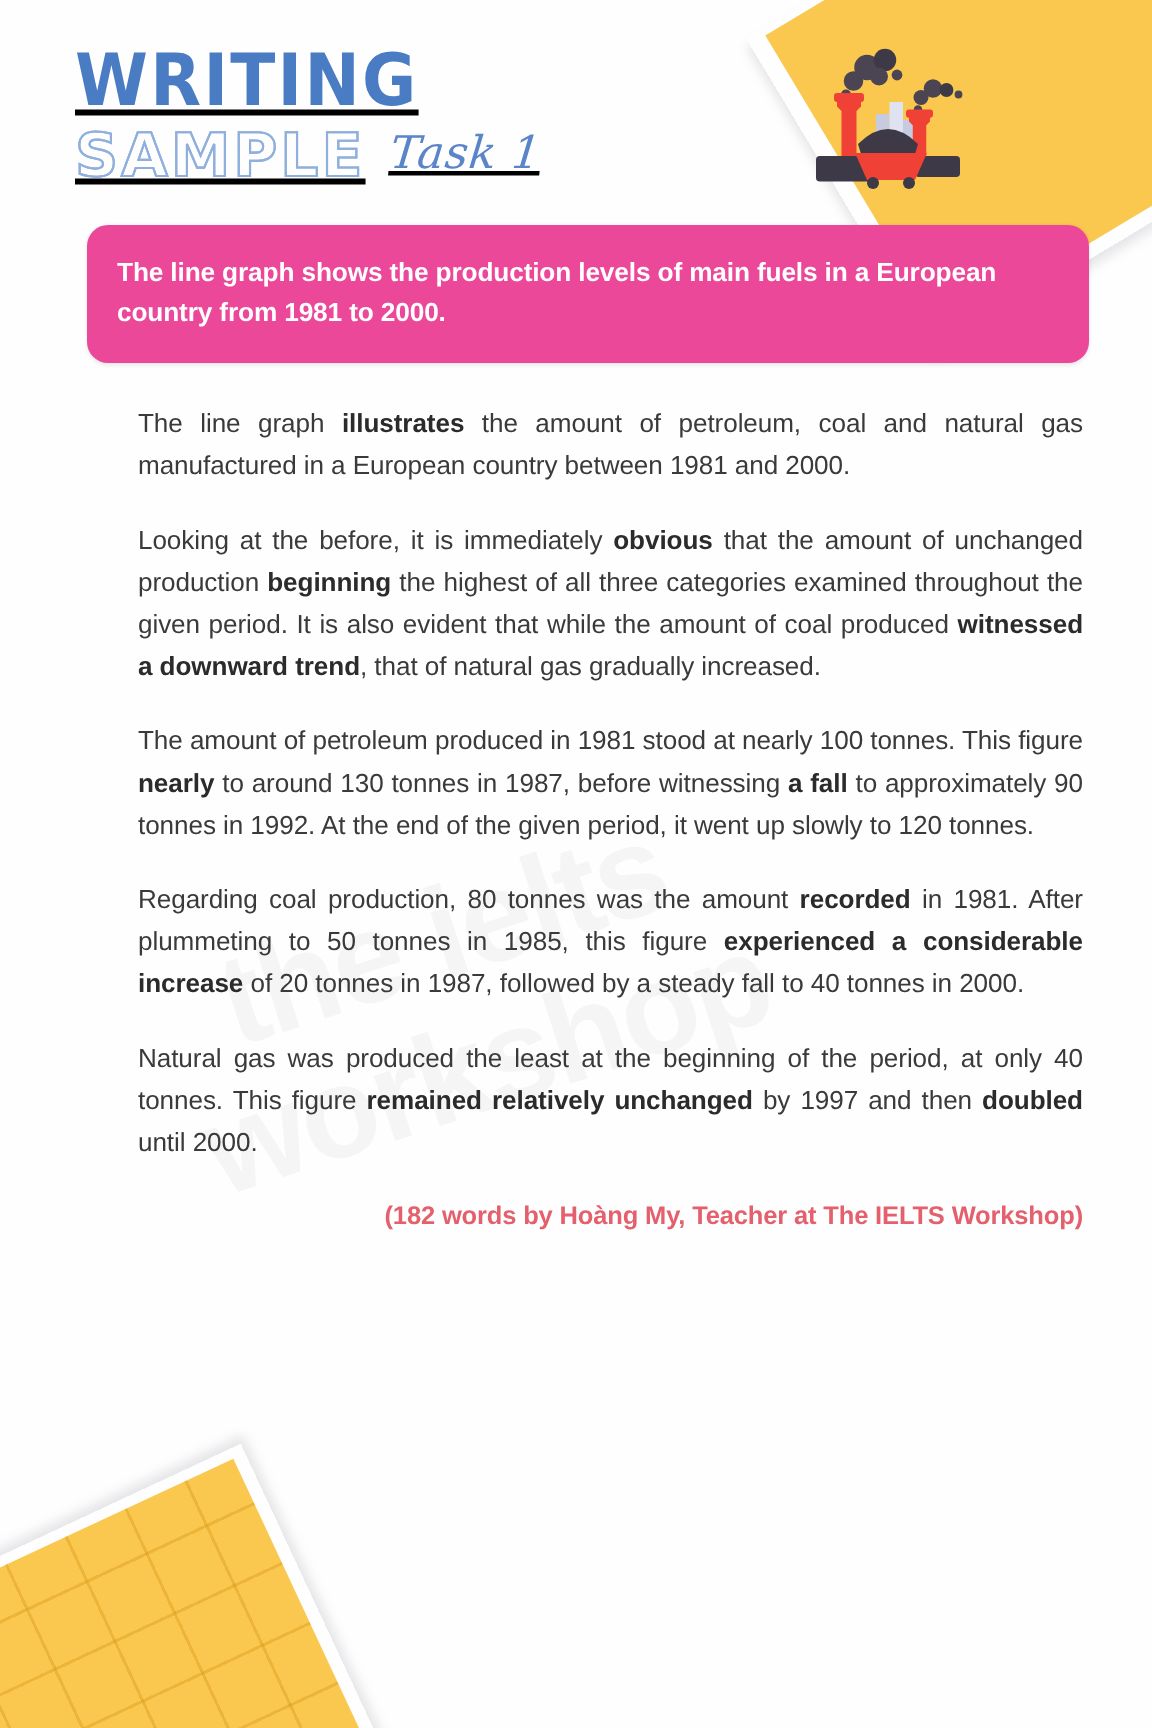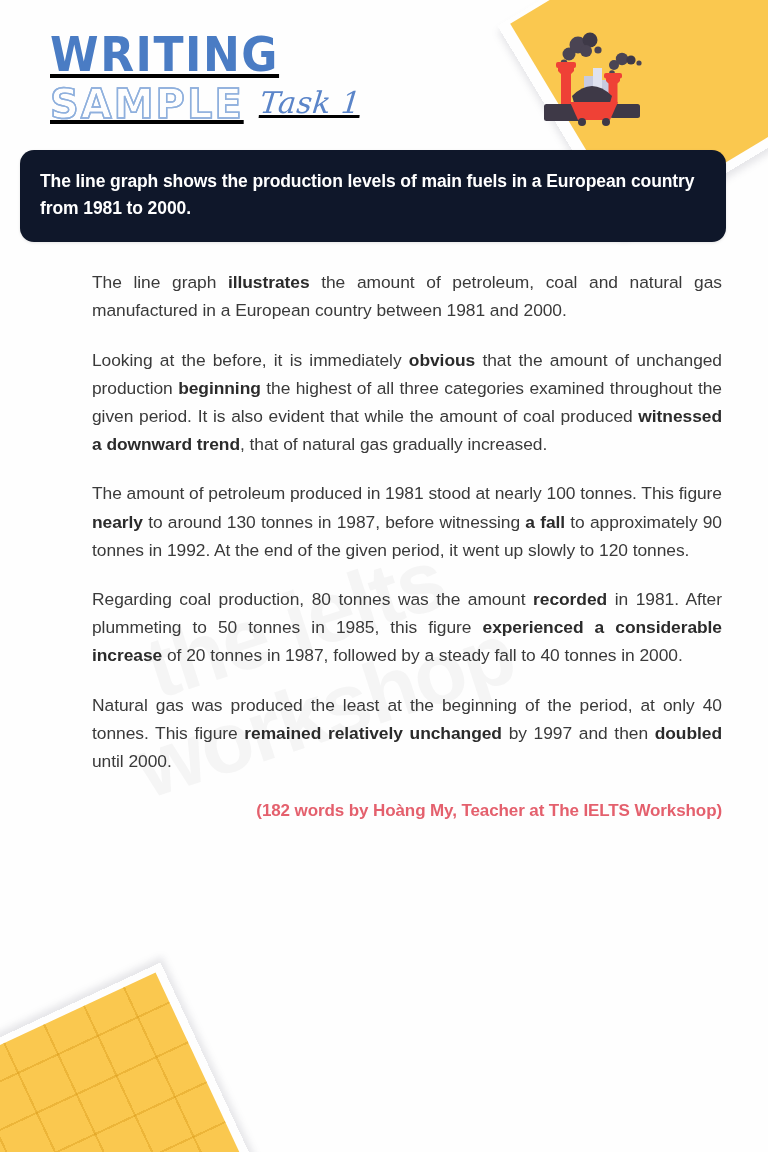--- a/index.html
+++ b/index.html
@@ -133,22 +133,22 @@
     position: absolute;
     top: 18px; left: 528px;
     width: 130px; height: 115px;
     z-index: 6;
   }
 
   
   .banner {
     position: relative;
     z-index: 5;
-    margin: 10px 42px 0 20px;
-    background: #0f172a;
+    margin: 10px 42px 0 58px;
+    background: #ec4899;
     border-radius: 14px;
     padding: 18px 22px 20px 20px;
     box-shadow: 0 1px 3px rgba(0,0,0,.10);
   }
   .banner-text {
     color: #ffffff;
     font-size: 17.5px;
     font-weight: bold;
     line-height: 1.55;
     letter-spacing: -0.1px;

